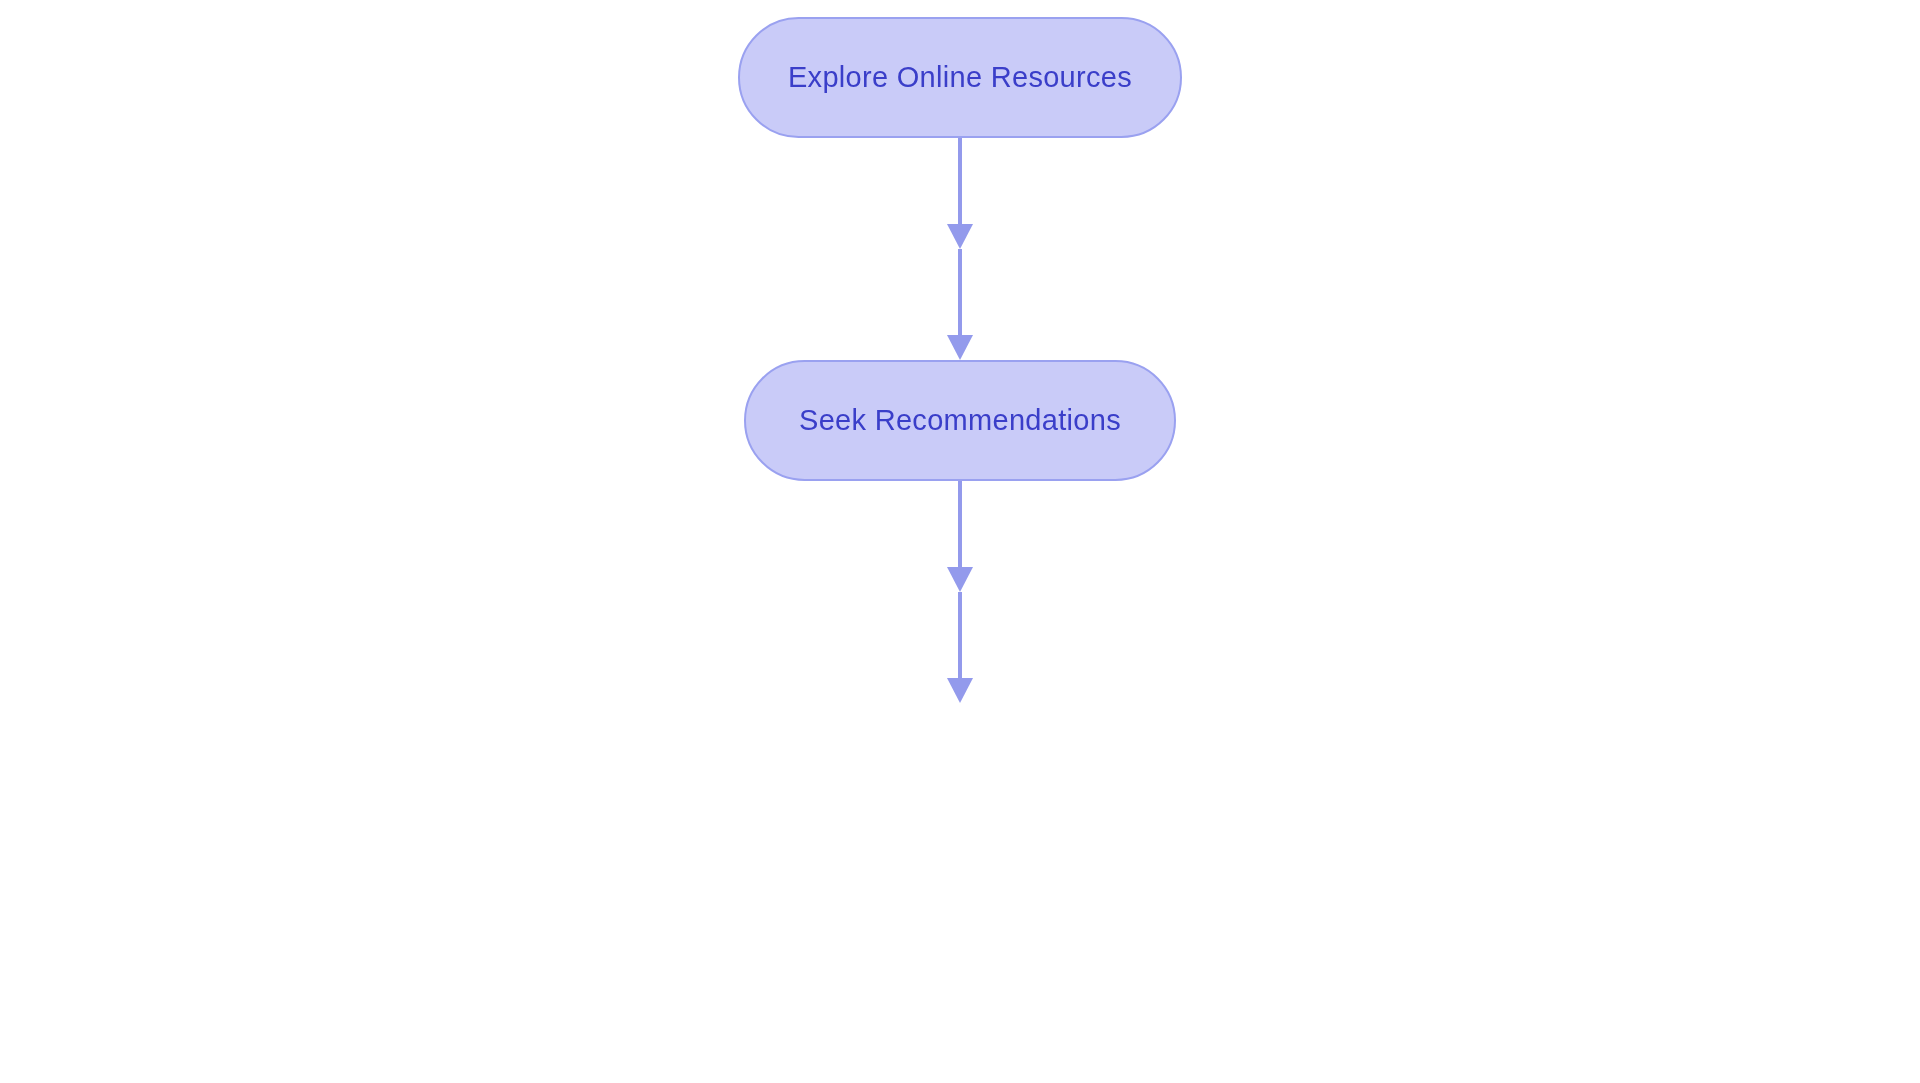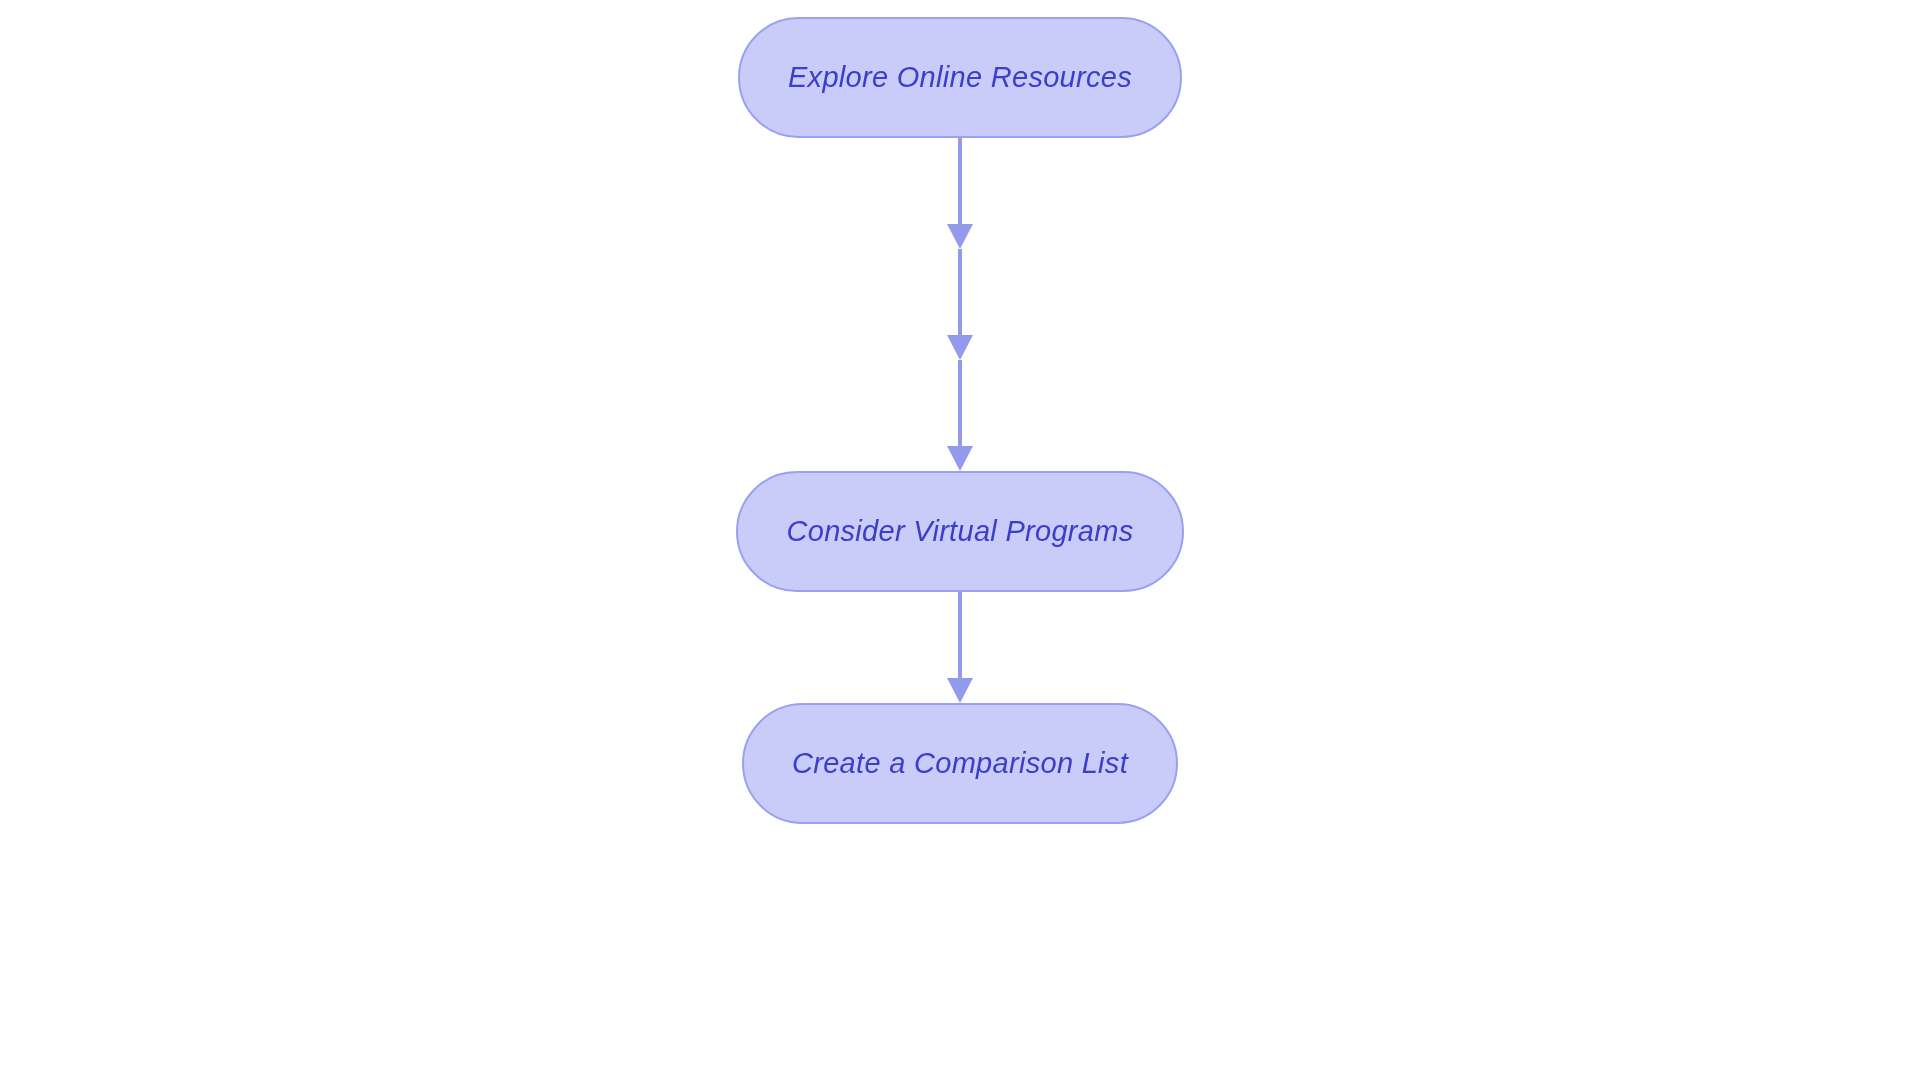--- a/index.html
+++ b/index.html
@@ -7,21 +7,20 @@
     padding: 0;
     background: var(--background, #ffffff);
     font-family: "Liberation Sans", sans-serif;
   }
   .canvas {
     position: relative;
     width: 1920px;
     height: 1083px;
     background: var(--background, #ffffff);
     overflow: hidden;
-    font-style: italic;
   }
   .flow {
     position: absolute;
     top: 17px;
     left: 0;
     width: 100%;
     display: flex;
     flex-direction: column;
     align-items: center;
   }
@@ -74,33 +73,30 @@
       <div class="arrow-line"></div>
       <div class="arrow-head"></div>
     </div>
 
 
     <div class="arrow">
       <div class="arrow-line"></div>
       <div class="arrow-head"></div>
     </div>
 
-
-    <div class="arrow">
-      <div class="arrow-line"></div>
-      <div class="arrow-head"></div>
-    </div>
-
     <div class="node">
-      <span>Consider Virtual Programs</span>
+      <span>Seek Recommendations</span>
     </div>
 
     <div class="arrow">
       <div class="arrow-line"></div>
       <div class="arrow-head"></div>
     </div>
 
-    <div class="node">
-      <span>Create a Comparison List</span>
+
+    <div class="arrow">
+      <div class="arrow-line"></div>
+      <div class="arrow-head"></div>
     </div>
+
 
   </div>
 </div>
 
 </body></html>

